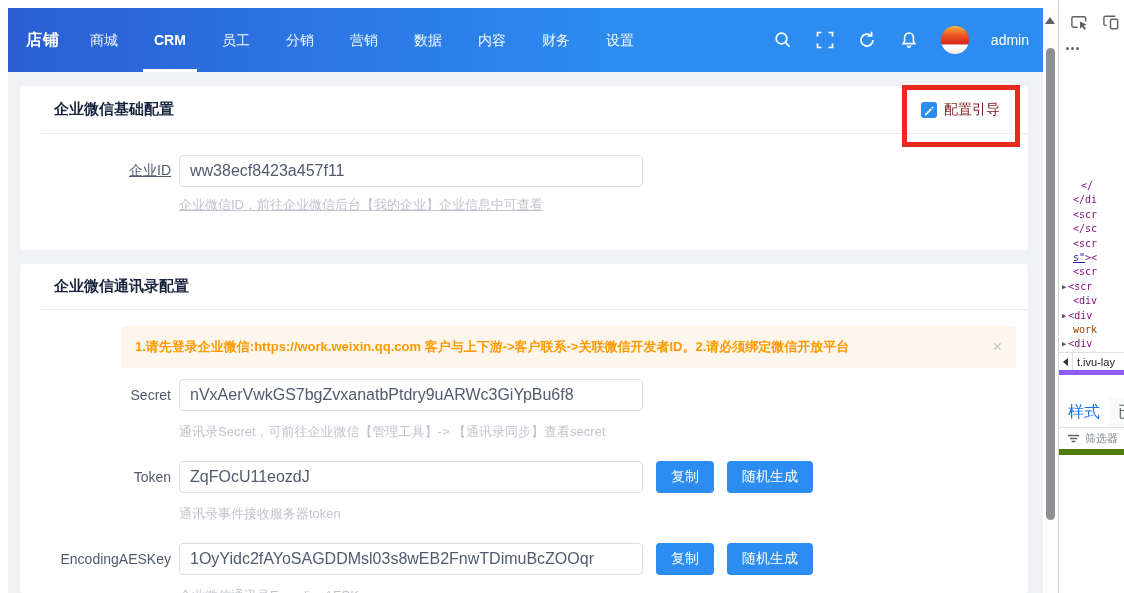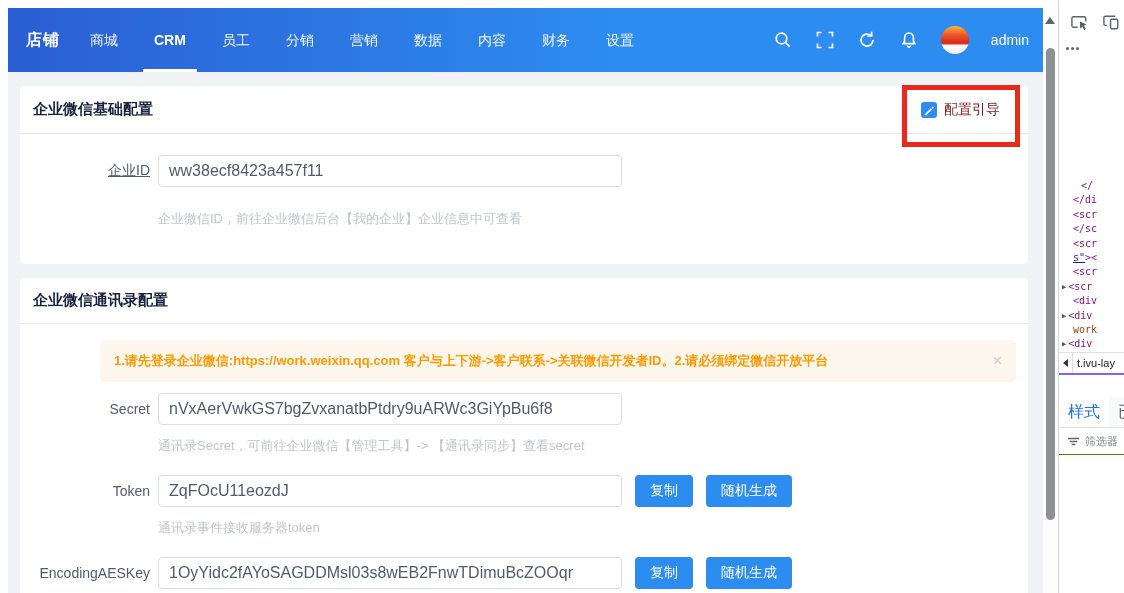--- a/index.html
+++ b/index.html
@@ -17,37 +17,37 @@
   .nav-item.active { font-weight:bold; color:#fff; }
   .nav-item.active::after { content:""; position:absolute; left:-11px; right:-11px; bottom:0; height:3px; background:#fff; }
   .nav-right { margin-left:auto; display:flex; align-items:center; gap:22px; padding-right:14px; }
   .nav-icon { width:20px; height:20px; display:block; cursor:pointer; }
   .avatar { width:28px; height:28px; border-radius:50%; cursor:pointer; flex-shrink:0;
             background:linear-gradient(180deg,#f6b73c 0%,#ef5b25 30%,#d8261c 62%,#ffffff 70%,#f4e9e2 100%); }
   .username { font-size:14px; cursor:pointer; }
 
   
   .page { background:#f0f2f5; height:521px; padding:14px 15px 0 12px; overflow:hidden; }
-  .card { background:#fff; border-radius:4px; overflow:hidden; }
+  .card { background:#fff; border-radius:4px; overflow:hidden;padding-left:21px; }
   .card-title-row { height:48px; display:flex; align-items:center; justify-content:space-between; padding:0 16px 0 13px; border-bottom:1px solid #e8eaec; }
   .card2 .card-title-row { height:46px; }
   .card-title { font-size:15px; color:#17233d; font-weight:600; }
   .guide-btn { display:flex; align-items:center; gap:7px; color:#7f1d1d; font-size:14px; margin-right:12px; cursor:pointer; background:none; border:none; font-family:inherit; }
   .card2 { margin-top:14px; height:329px; }
   .card1-body { padding-bottom:36px; }
 
   .field-row { display:flex; align-items:center; }
   .field-label { width:130px; text-align:right; font-size:14px; color:#515a6e; flex-shrink:0; white-space:nowrap; }
   .label-underline { text-decoration:underline; }
   .field-input { margin-left:8px; width:464px; height:32px; border:1px solid #dcdee2; border-radius:4px; padding:0 10px; font-size:16px; color:#515a6e; background:#fff; font-family:"Liberation Sans",sans-serif; outline:none; }
   .field-help { margin-left:138px; font-size:13px; color:#c0c4cc; }
   .btn { margin-left:13px; height:32px; padding:0 15px; background:#2d8cf0; color:#fff; border:none; border-radius:4px; font-size:14px; cursor:pointer; font-family:inherit; white-space:nowrap; }
 
   .card1 .field-row { margin-top:21px; }
-  .card1 .field-help { margin-top:23px; }
+  .card1 .field-help { margin-top:9px;text-decoration:underline; }
 
   .alert { margin:16px 12px 0 80px; height:42px; background:#fdf6ec; border-radius:4px; display:flex; align-items:center; padding:0 14px; }
   .alert-text { color:#ff9900; font-size:13px; flex:1; white-space:nowrap; overflow:hidden;font-weight:bold; }
   .alert-close { color:#c5c8ce; font-size:16px; cursor:pointer; margin-left:10px; line-height:1; }
 
   .row-secret { margin-top:11px; }
   .help-secret { margin-top:12px; }
   .row-token { margin-top:20px;align-items:center; }
   .help-token { margin-top:12px; }
   .row-aes { margin-top:20px; }
@@ -69,31 +69,31 @@
   .dt-dot { width:3px; height:3px; border-radius:50%; background:#5f6368; }
 
   .dt-code { position:absolute; top:179px; left:0; right:0; font-family:"DejaVu Sans Mono",monospace; font-size:10px; line-height:14.4px; color:#881280; }
   .code-line { padding-left:14px; white-space:pre; cursor:default; }
   .code-line.indent2 { padding-left:22px; }
   .code-line.arrowed { padding-left:3px; }
   .tri { color:#54585d; font-size:7px; margin-right:2px; vertical-align:1px; }
   .code-link { color:#1a1aa6; text-decoration:underline; cursor:pointer; }
   .code-attr { color:#994500; }
 
-  .dt-breadcrumb { position:absolute; top:352px; left:0; right:0; height:23px; border-top:1px solid #e0e0e0; border-bottom:2px solid #8b5cf6; display:flex; align-items:center; background:#fff; }
+  .dt-breadcrumb { position:absolute; top:352px; left:0; right:0; height:23px; border-top:1px solid #e0e0e0; border-bottom:5px solid #8b5cf6; display:flex; align-items:center; background:#fff; }
   .bc-btn { width:14px; height:100%; border-right:1px solid #e0e0e0; display:flex; align-items:center; justify-content:center; cursor:pointer; }
   .bc-tri { width:0; height:0; border-top:4px solid transparent; border-bottom:4px solid transparent; border-right:5px solid #333; }
   .bc-text { font-size:11px; color:#202124; padding-left:4px; white-space:nowrap; }
 
   .dt-tabs { position:absolute; top:398px; left:0; right:0; height:30px; background:#f8f9f9; border-bottom:1px solid #e0e0e0; display:flex; align-items:stretch; }
   .dt-tab { font-size:16px; padding:0 9px; display:flex; align-items:center; white-space:nowrap; cursor:pointer; }
   .dt-tab.active { background:#fff; color:#1a73e8; }
   .dt-tab.inactive { color:#5f6368; }
 
-  .dt-filter { position:absolute; top:428px; left:0; right:0; height:27px; display:flex; align-items:center; gap:5px; padding-left:8px; border-bottom:1px solid #4d7c0f; background:#fff; }
+  .dt-filter { position:absolute; top:428px; left:0; right:0; height:27px; display:flex; align-items:center; gap:5px; padding-left:8px; border-bottom:6px solid #4d7c0f; background:#fff; }
   .dt-filter-text { font-size:11px; color:#80868b; white-space:nowrap; }
 </style>
 </head>
 <body>
 
 <div class="app">
 
   <div class="nav">
     <div class="brand">店铺</div>
     <div class="nav-items">

